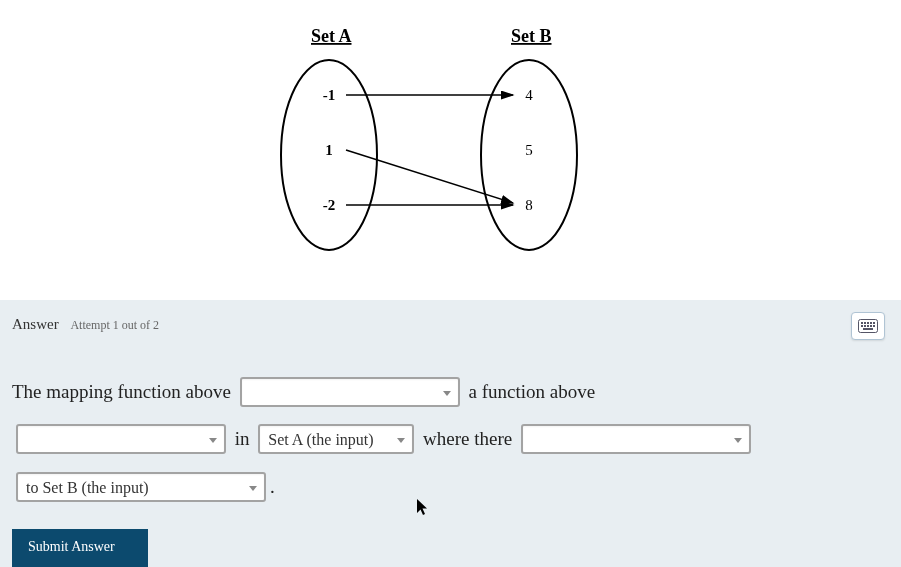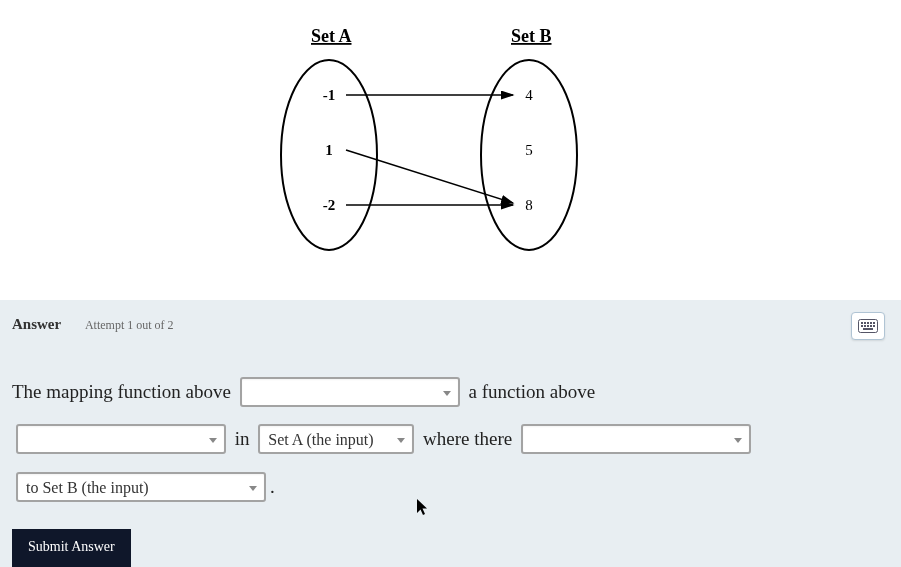--- a/index.html
+++ b/index.html
@@ -26,22 +26,22 @@
       padding: 16px 12px 30px 12px;
       position: relative;
       height: 267px;
     }
     .answer-header {
       font-size: 15px;
       color: #333;
       margin-bottom: 34px;
     }
     .answer-header .label {
-      font-weight: bold;
-      margin-right: 20px;
+      font-weight: normal;
+      margin-right: 8px;
     }
     .answer-header .attempt {
       font-size: 12px;
       color: #666;
     }
     .keyboard-btn {
       position: absolute;
       right: 16px;
       top: 12px;
       width: 34px;
@@ -92,24 +92,24 @@
     }
     .sel.w1 { width: 220px; }
     .sel.w2 { width: 210px; }
     .sel.w3 { width: 156px; }
     .sel.w4 { width: 230px; }
     .sel.w5 { width: 250px; }
     .submit-btn {
       position: absolute;
       left: 12px;
       bottom: 0;
-      background: #0f172a;
+      background: #0c4a6e;
       color: #fff;
       border: none;
-      padding: 10px 16px 12px 16px;
+      padding: 10px 33px 12px 16px;
       font-size: 14px;
       font-family: Georgia, serif;
       cursor: pointer;
     }
     .cursor {
       position: absolute;
       left: 415px;
       top: 197px;
       pointer-events: none;
     }

